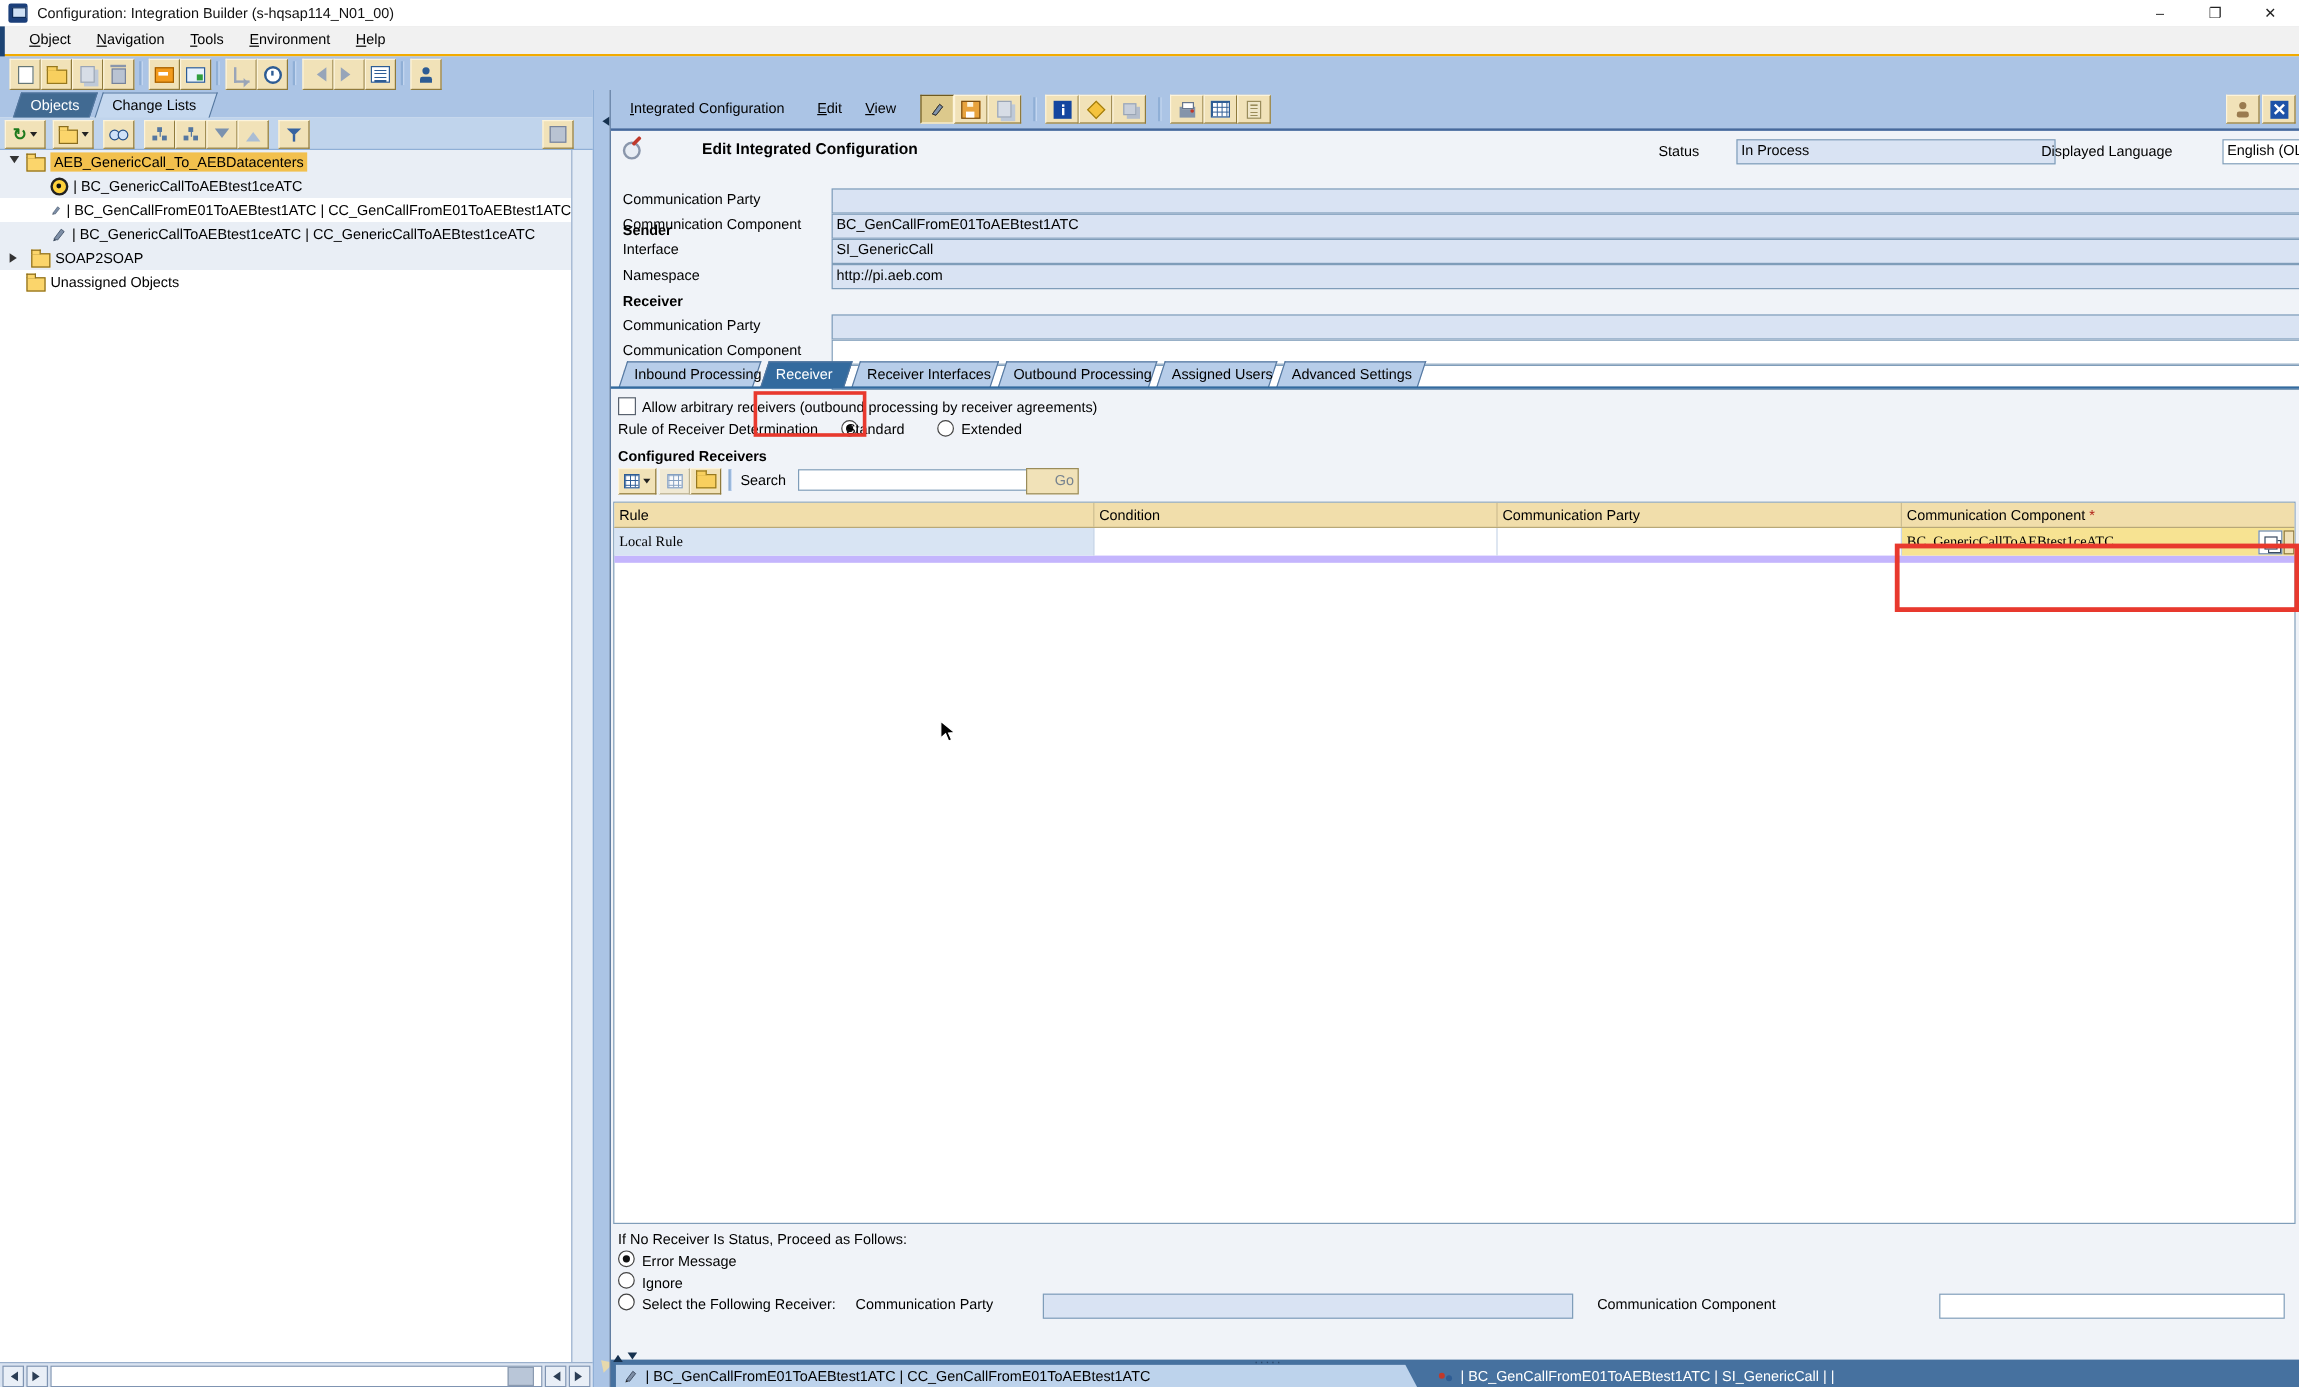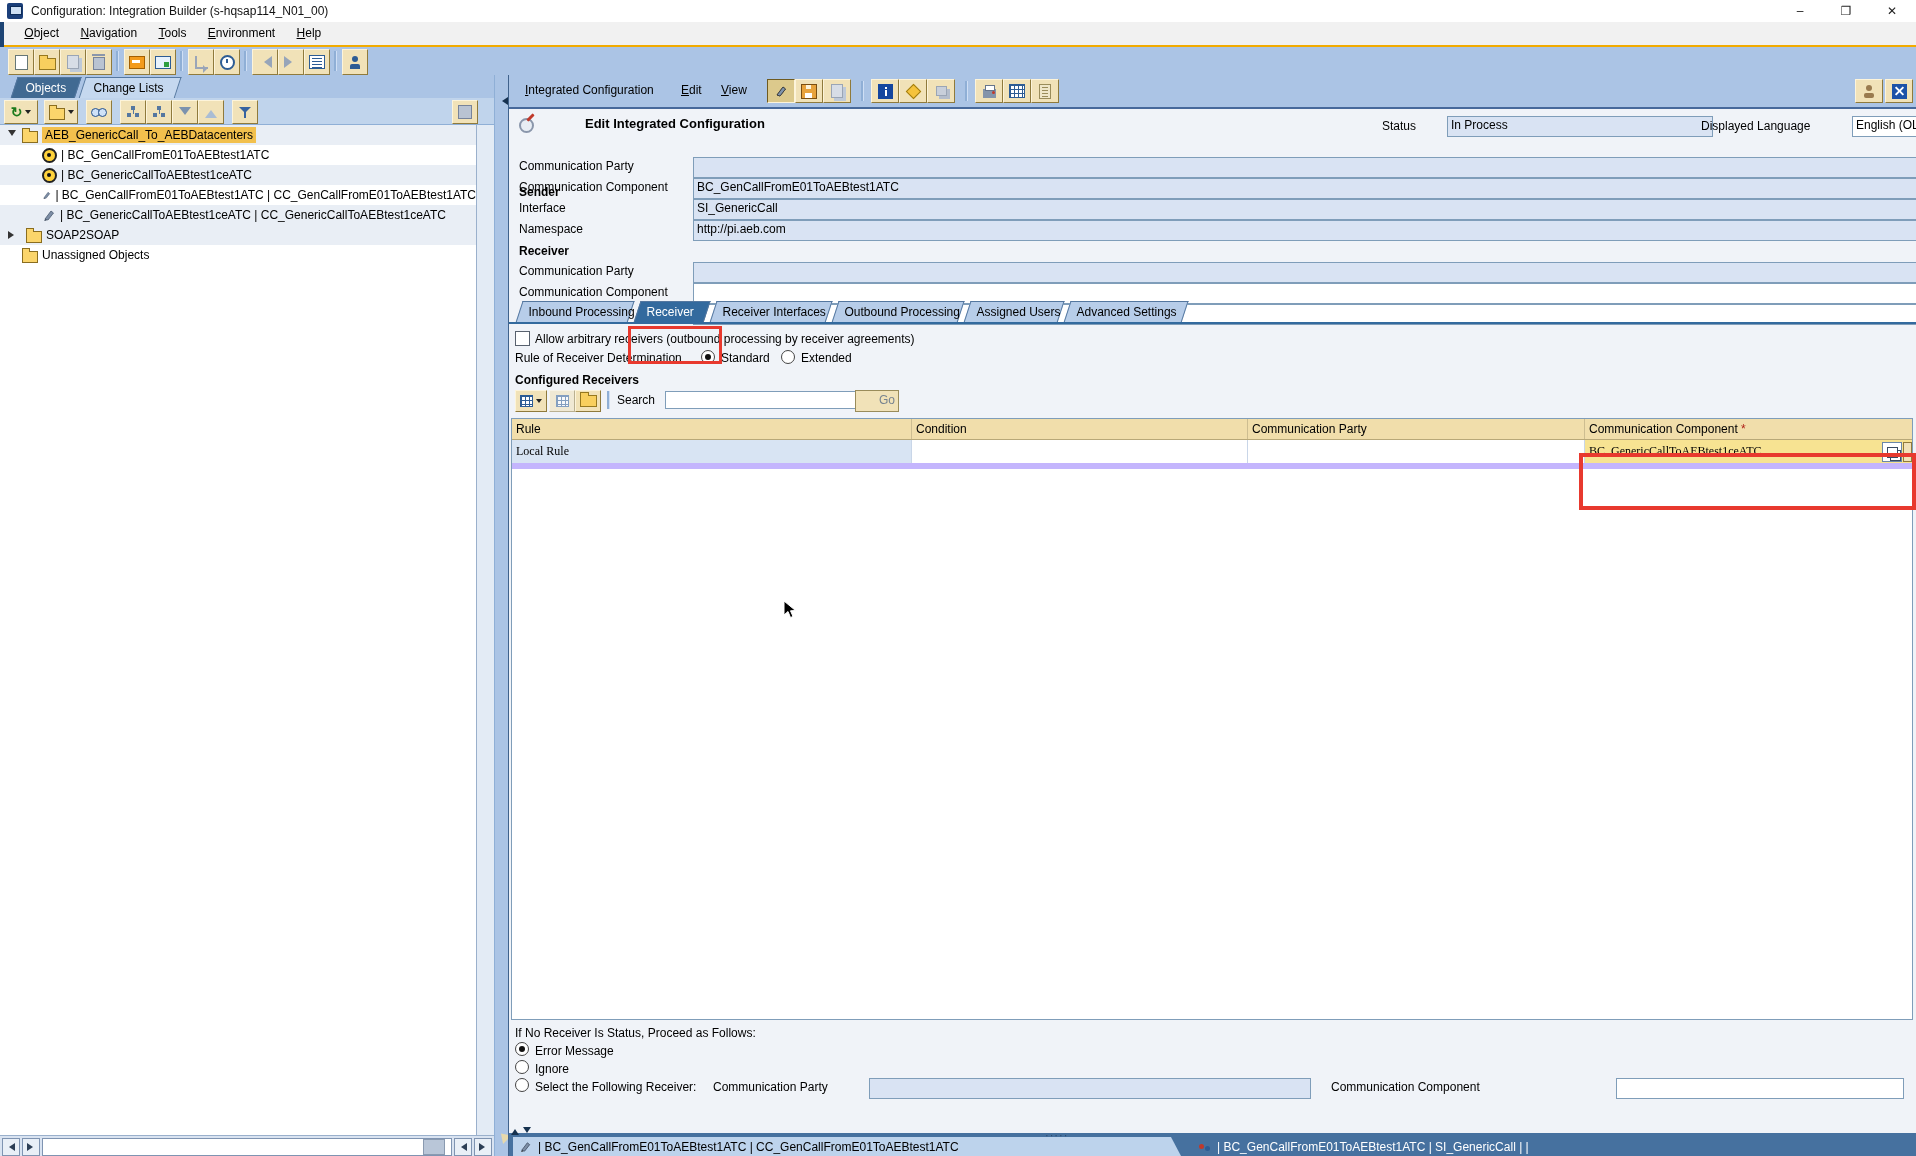--- a/index.html
+++ b/index.html
@@ -281,24 +281,20 @@
           <div class="g-sqgray"></div>
         </div>
     </div>
 
     <div class="abs tree">
       <div class="trow alt">
         <span style="margin-left:8px;" class="cdown"></span>
         <span style="margin-left:6px;" class="ico-folder"></span>
         <span class="tlabel tsel">AEB_GenericCall_To_AEBDatacenters</span>
       </div>
-      <div class="trow">
-        <span style="margin-left:42px;" class="ico-iflow"></span>
-        <span class="tlabel">| BC_GenCallFromE01ToAEBtest1ATC</span>
-      </div>
       <div class="trow alt">
         <span style="margin-left:42px;" class="ico-iflow"></span>
         <span class="tlabel">| BC_GenericCallToAEBtest1ceATC</span>
       </div>
       <div class="trow">
         <svg class="penrow" style="margin-left:42px;" viewBox="0 0 14 14">
             <path d="M3 11 L9 3 l2.5 2 L6 12 z" fill="#7d8ea6" stroke="#4a5a70" stroke-width="0.8"></path>
             <path d="M3 11 L2.3 13 L5 12.2 z" fill="#2c3a4e"></path>
           </svg>
         <span class="tlabel">| BC_GenCallFromE01ToAEBtest1ATC | CC_GenCallFromE01ToAEBtest1ATC</span>
@@ -441,21 +437,21 @@
     <div class="rtab" style="left:558px;top:226px;width:116px;">
         <span>Advanced Settings</span>
       </div>
     <div class="rtabline" style="top:247px;"></div>
 
     <div class="cbox" style="left:6px;top:256px;"></div>
     <div class="abs" style="left:26px;top:257px;">Allow arbitrary receivers (outbound processing by receiver agreements)</div>
 
     <div class="abs" style="left:6px;top:276px;">Rule of Receiver Determination</div>
     <div class="radio sel" style="left:192px;top:275px;"></div>
-    <div class="abs" style="left:212px;top:276px;text-align:center;">Standard</div>
+    <div class="abs" style="left:196px;top:276px;text-align:center;">Standard</div>
     <div class="radio" style="left:272px;top:275px;"></div>
     <div class="abs" style="left:292px;top:276px;">Extended</div>
 
     <div class="abs" style="left:6px;top:298px;font-weight:bold;">Configured Receivers</div>
 
     <div class="smbtn" style="left:6px;top:315px;width:30px;height:20px;">
         <div class="g-grid" style="width:11px;height:10px;"></div>
         <div class="caret"></div>
       </div>
     <div class="smbtn" style="left:40px;top:315px;height:20px;opacity:.55;">

